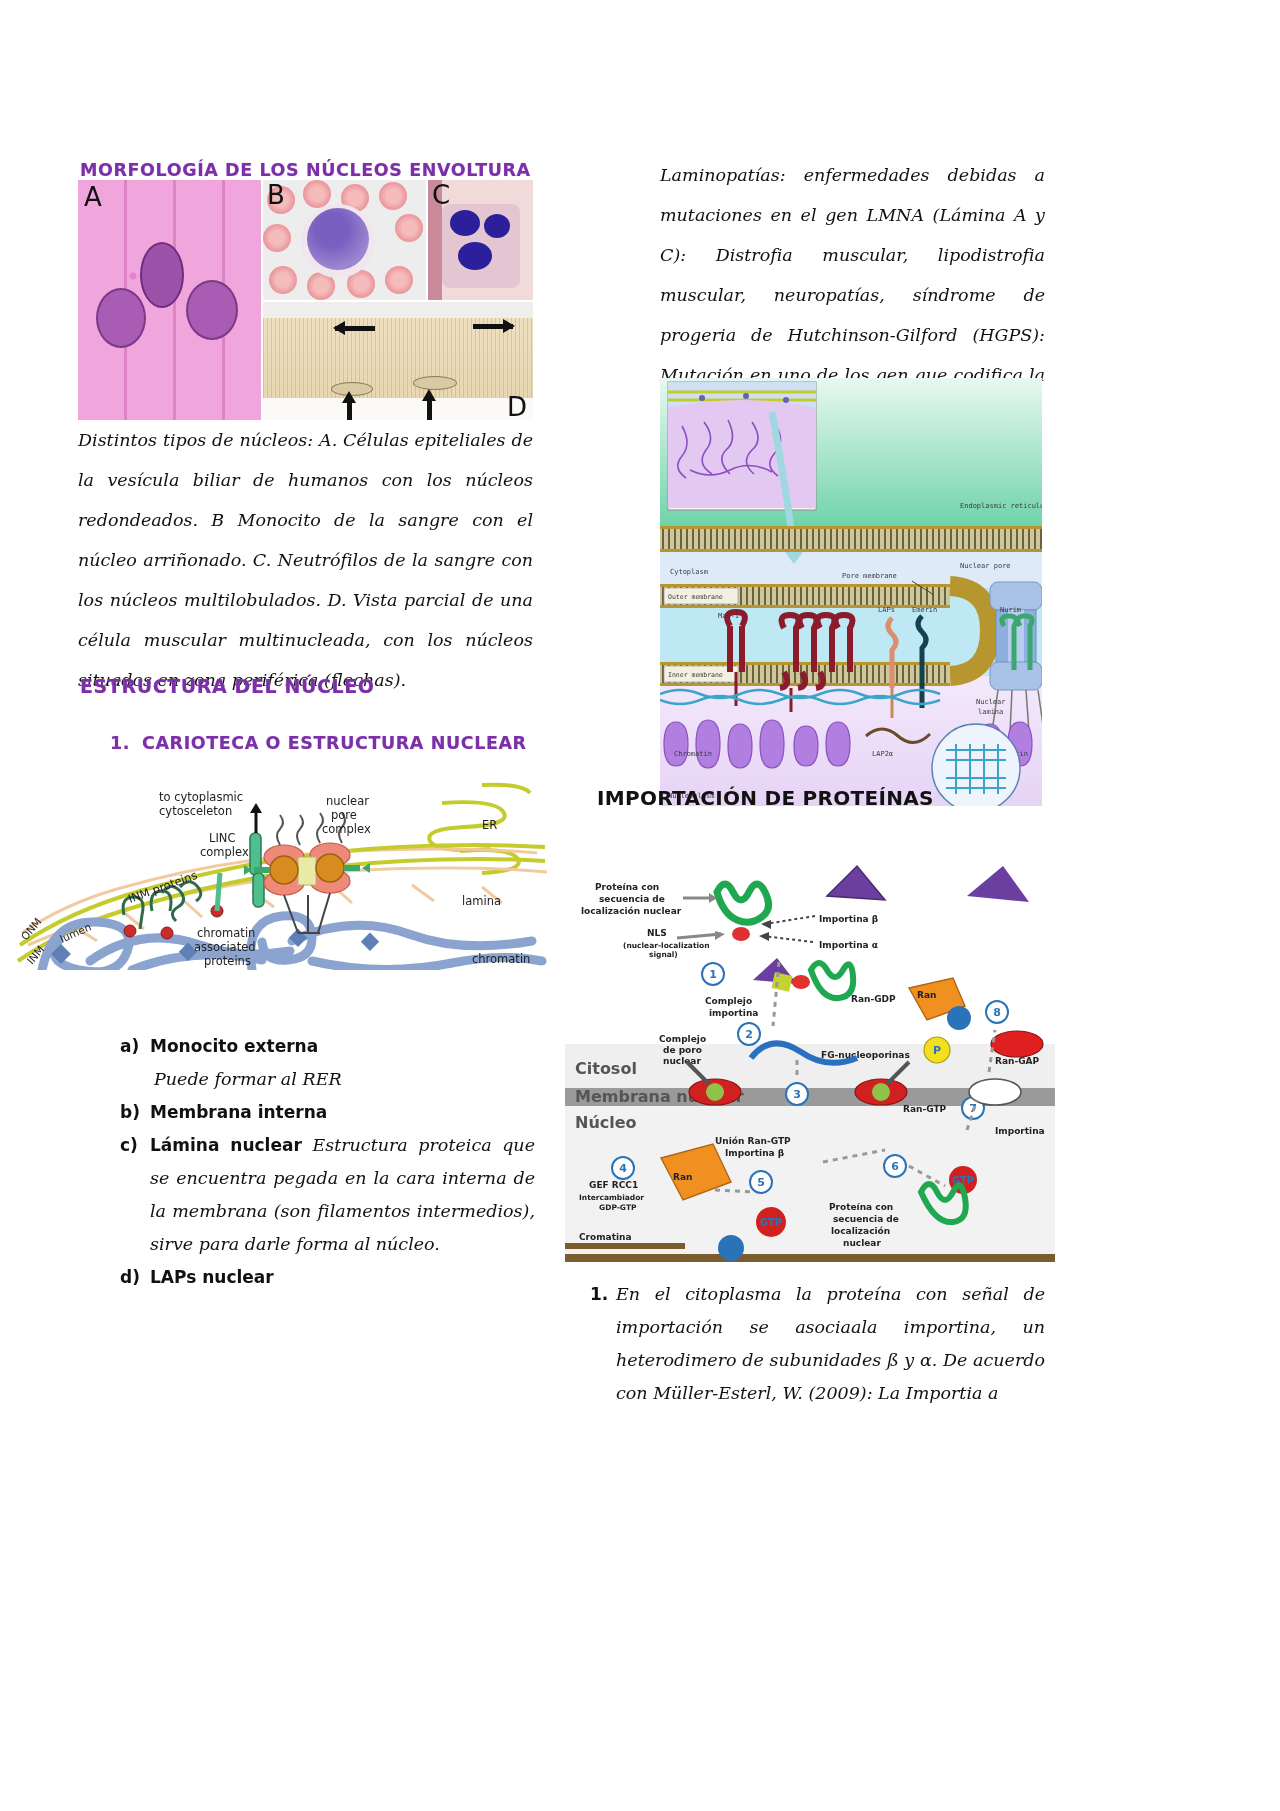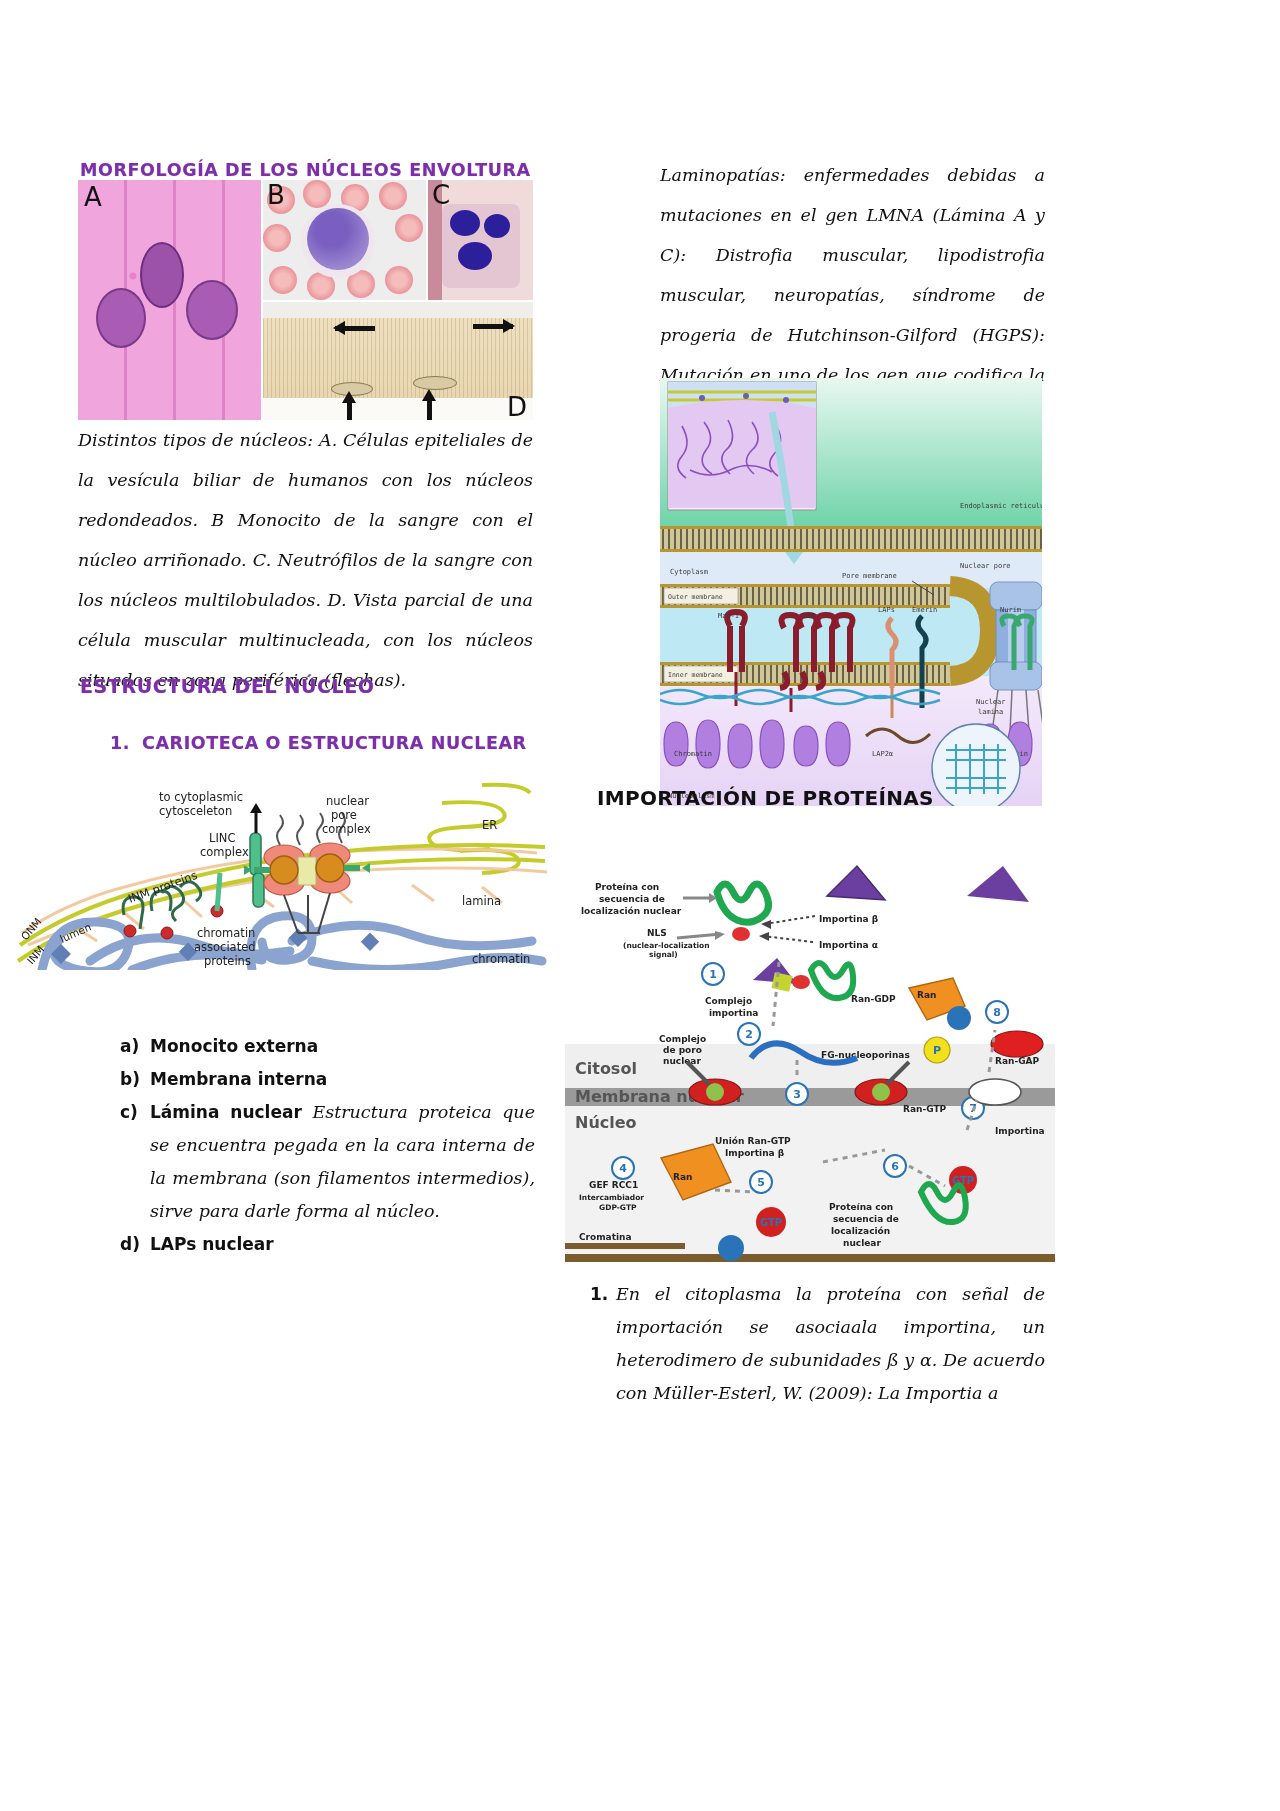--- a/index.html
+++ b/index.html
@@ -270,20 +270,21 @@
     </svg>
   </div>
 
 
   <div class="listwrap" style="left:120px;top:1030px;width:415px;">
 
     <div class="li">
       <span class="mark">a)</span>
       <span class="body">
         <span class="strong">Monocito externa</span>
+        <span class="sub">Puede formar al RER</span>
       </span>
     </div>
 
     <div class="li">
       <span class="mark">b)</span>
       <span class="body">
         <span class="strong">Membrana interna</span>
       </span>
     </div>
 

